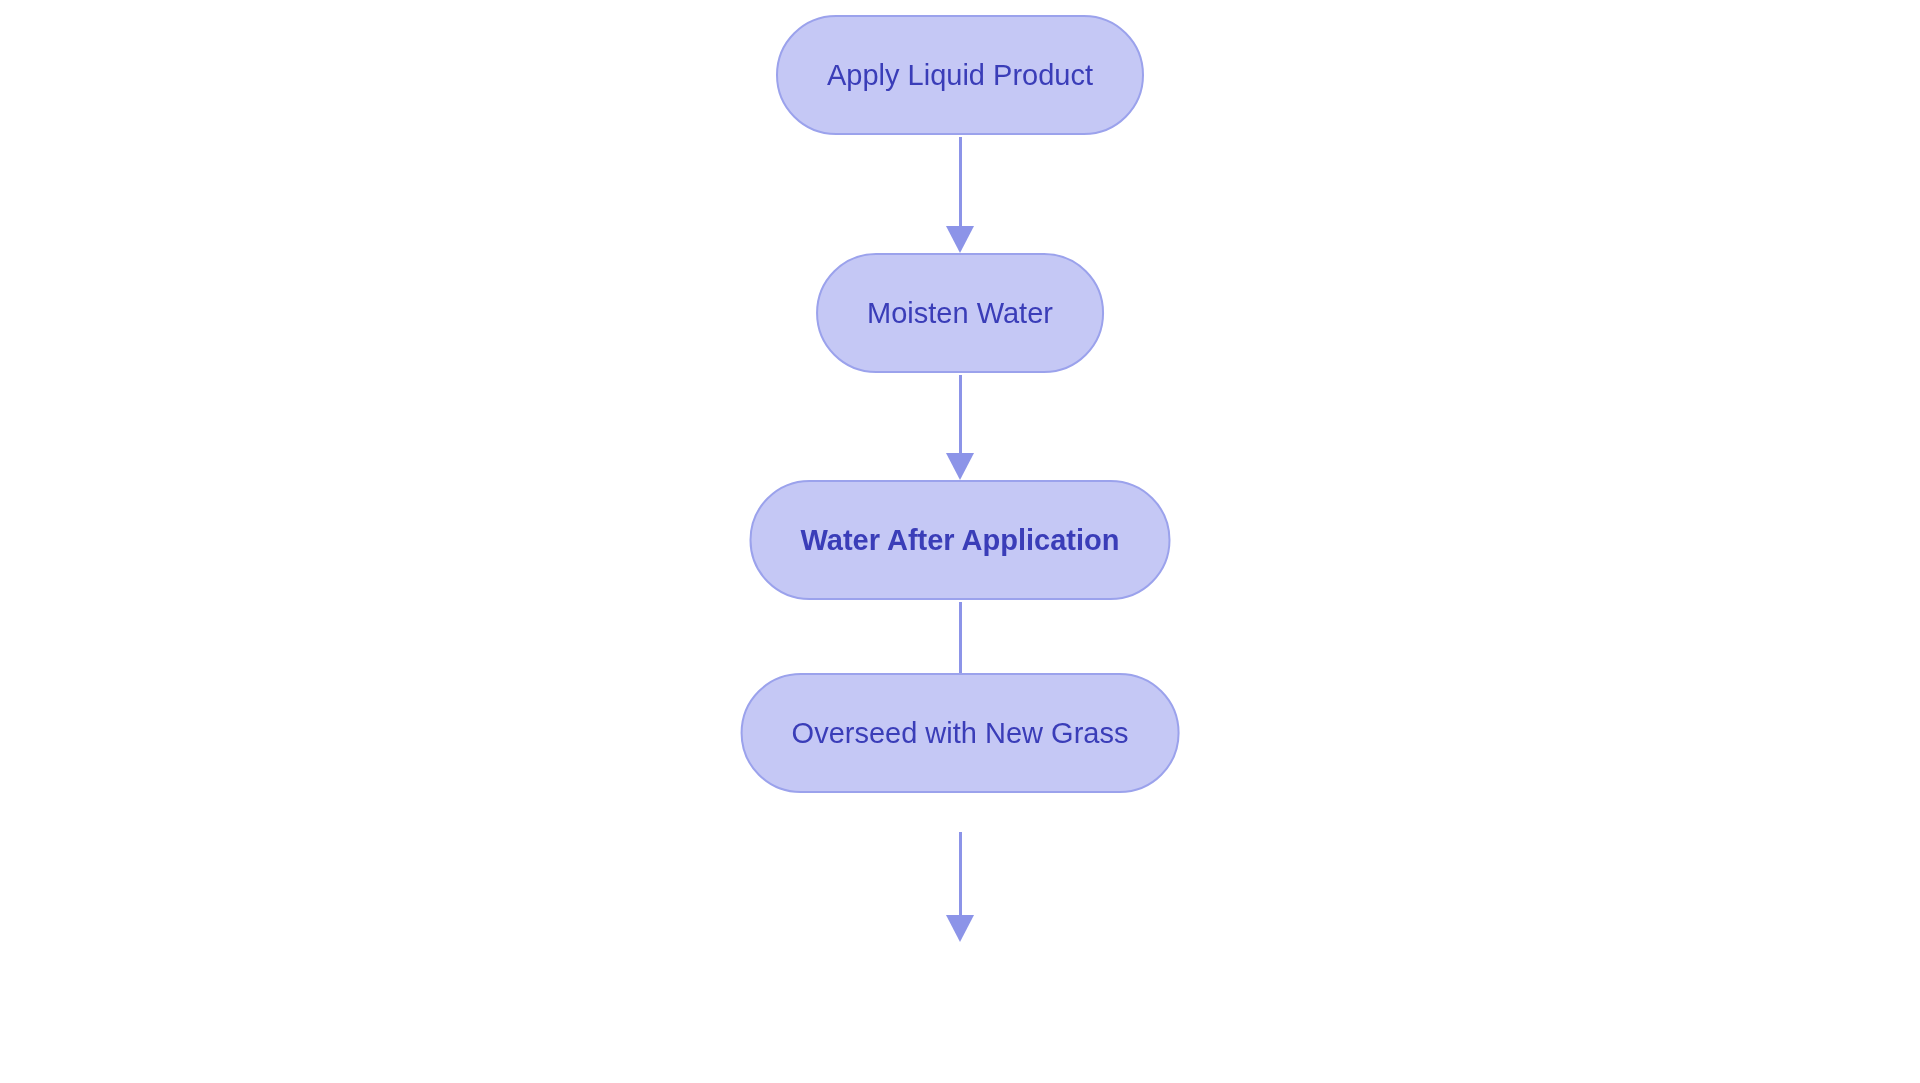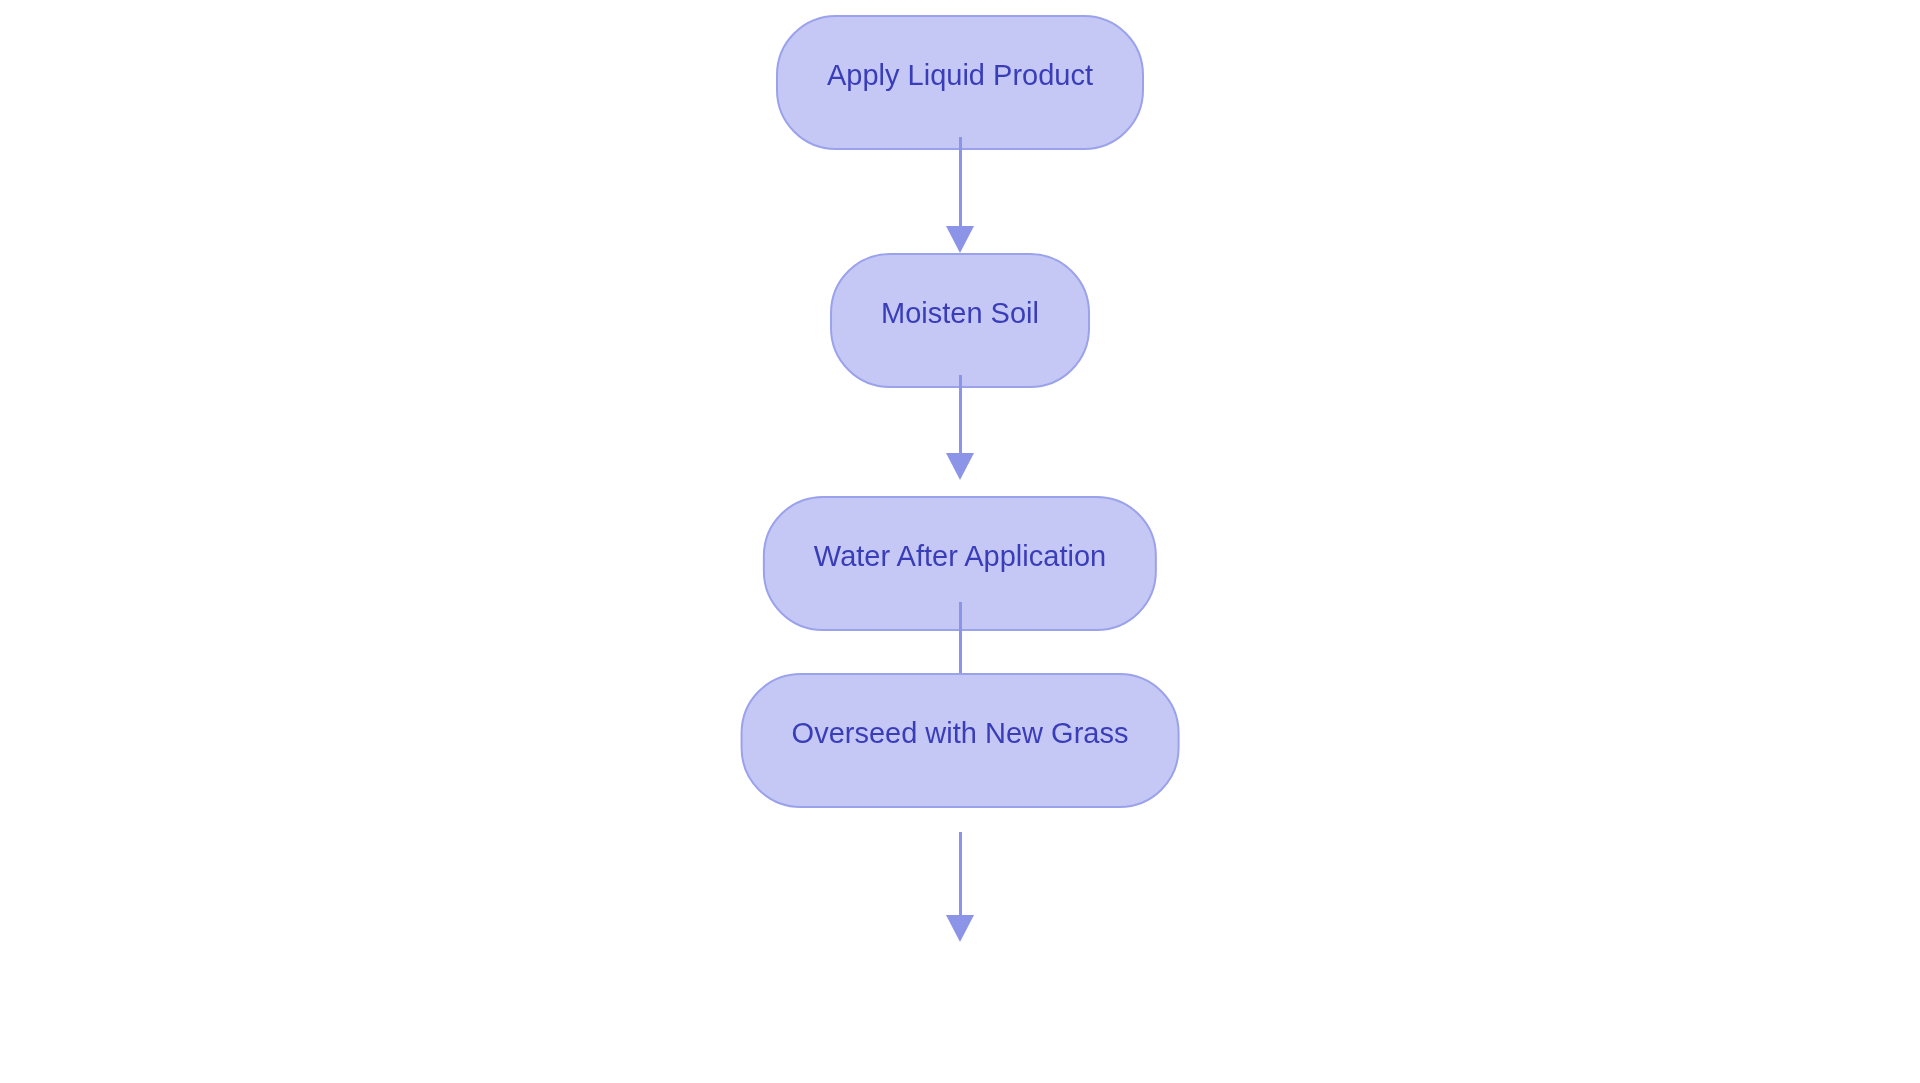--- a/index.html
+++ b/index.html
@@ -18,33 +18,33 @@
     position: relative;
     width: 1920px;
     height: 1083px;
     background: var(--bg);
     overflow: hidden;
   }
   .node {
     position: absolute;
     left: 50%;
     transform: translateX(-50%);
-    height: 135px;
+    height: 120px;
     line-height: 116px;
     padding: 0 49px;
     white-space: nowrap;
     background: var(--node-fill);
     border: 2px solid var(--node-border);
     border-radius: 60px;
     color: var(--node-text);
     font-size: 29px;
   }
   .node-1 { top: 15px; }
   .node-2 { top: 253px; }
-  .node-3 { top: 496px; }
+  .node-3 { top: 480px; font-weight: bold; }
   .node-4 { top: 673px; }
   .node-5 { top: 942px; }
 
   .arrow {
     position: absolute;
     left: 50%;
     transform: translateX(-50%);
     width: 28px;
     display: flex;
     flex-direction: column;
@@ -77,21 +77,21 @@
   <div class="node node-1">
     <span>Apply Liquid Product</span>
   </div>
 
   <div class="arrow arrow-1">
     <div class="arrow-line"></div>
     <div class="arrow-head"></div>
   </div>
 
   <div class="node node-2">
-    <span>Moisten Soil</span>
+    <span>Moisten Water</span>
   </div>
 
   <div class="arrow arrow-2">
     <div class="arrow-line"></div>
     <div class="arrow-head"></div>
   </div>
 
   <div class="node node-3">
     <span>Water After Application</span>
   </div>

